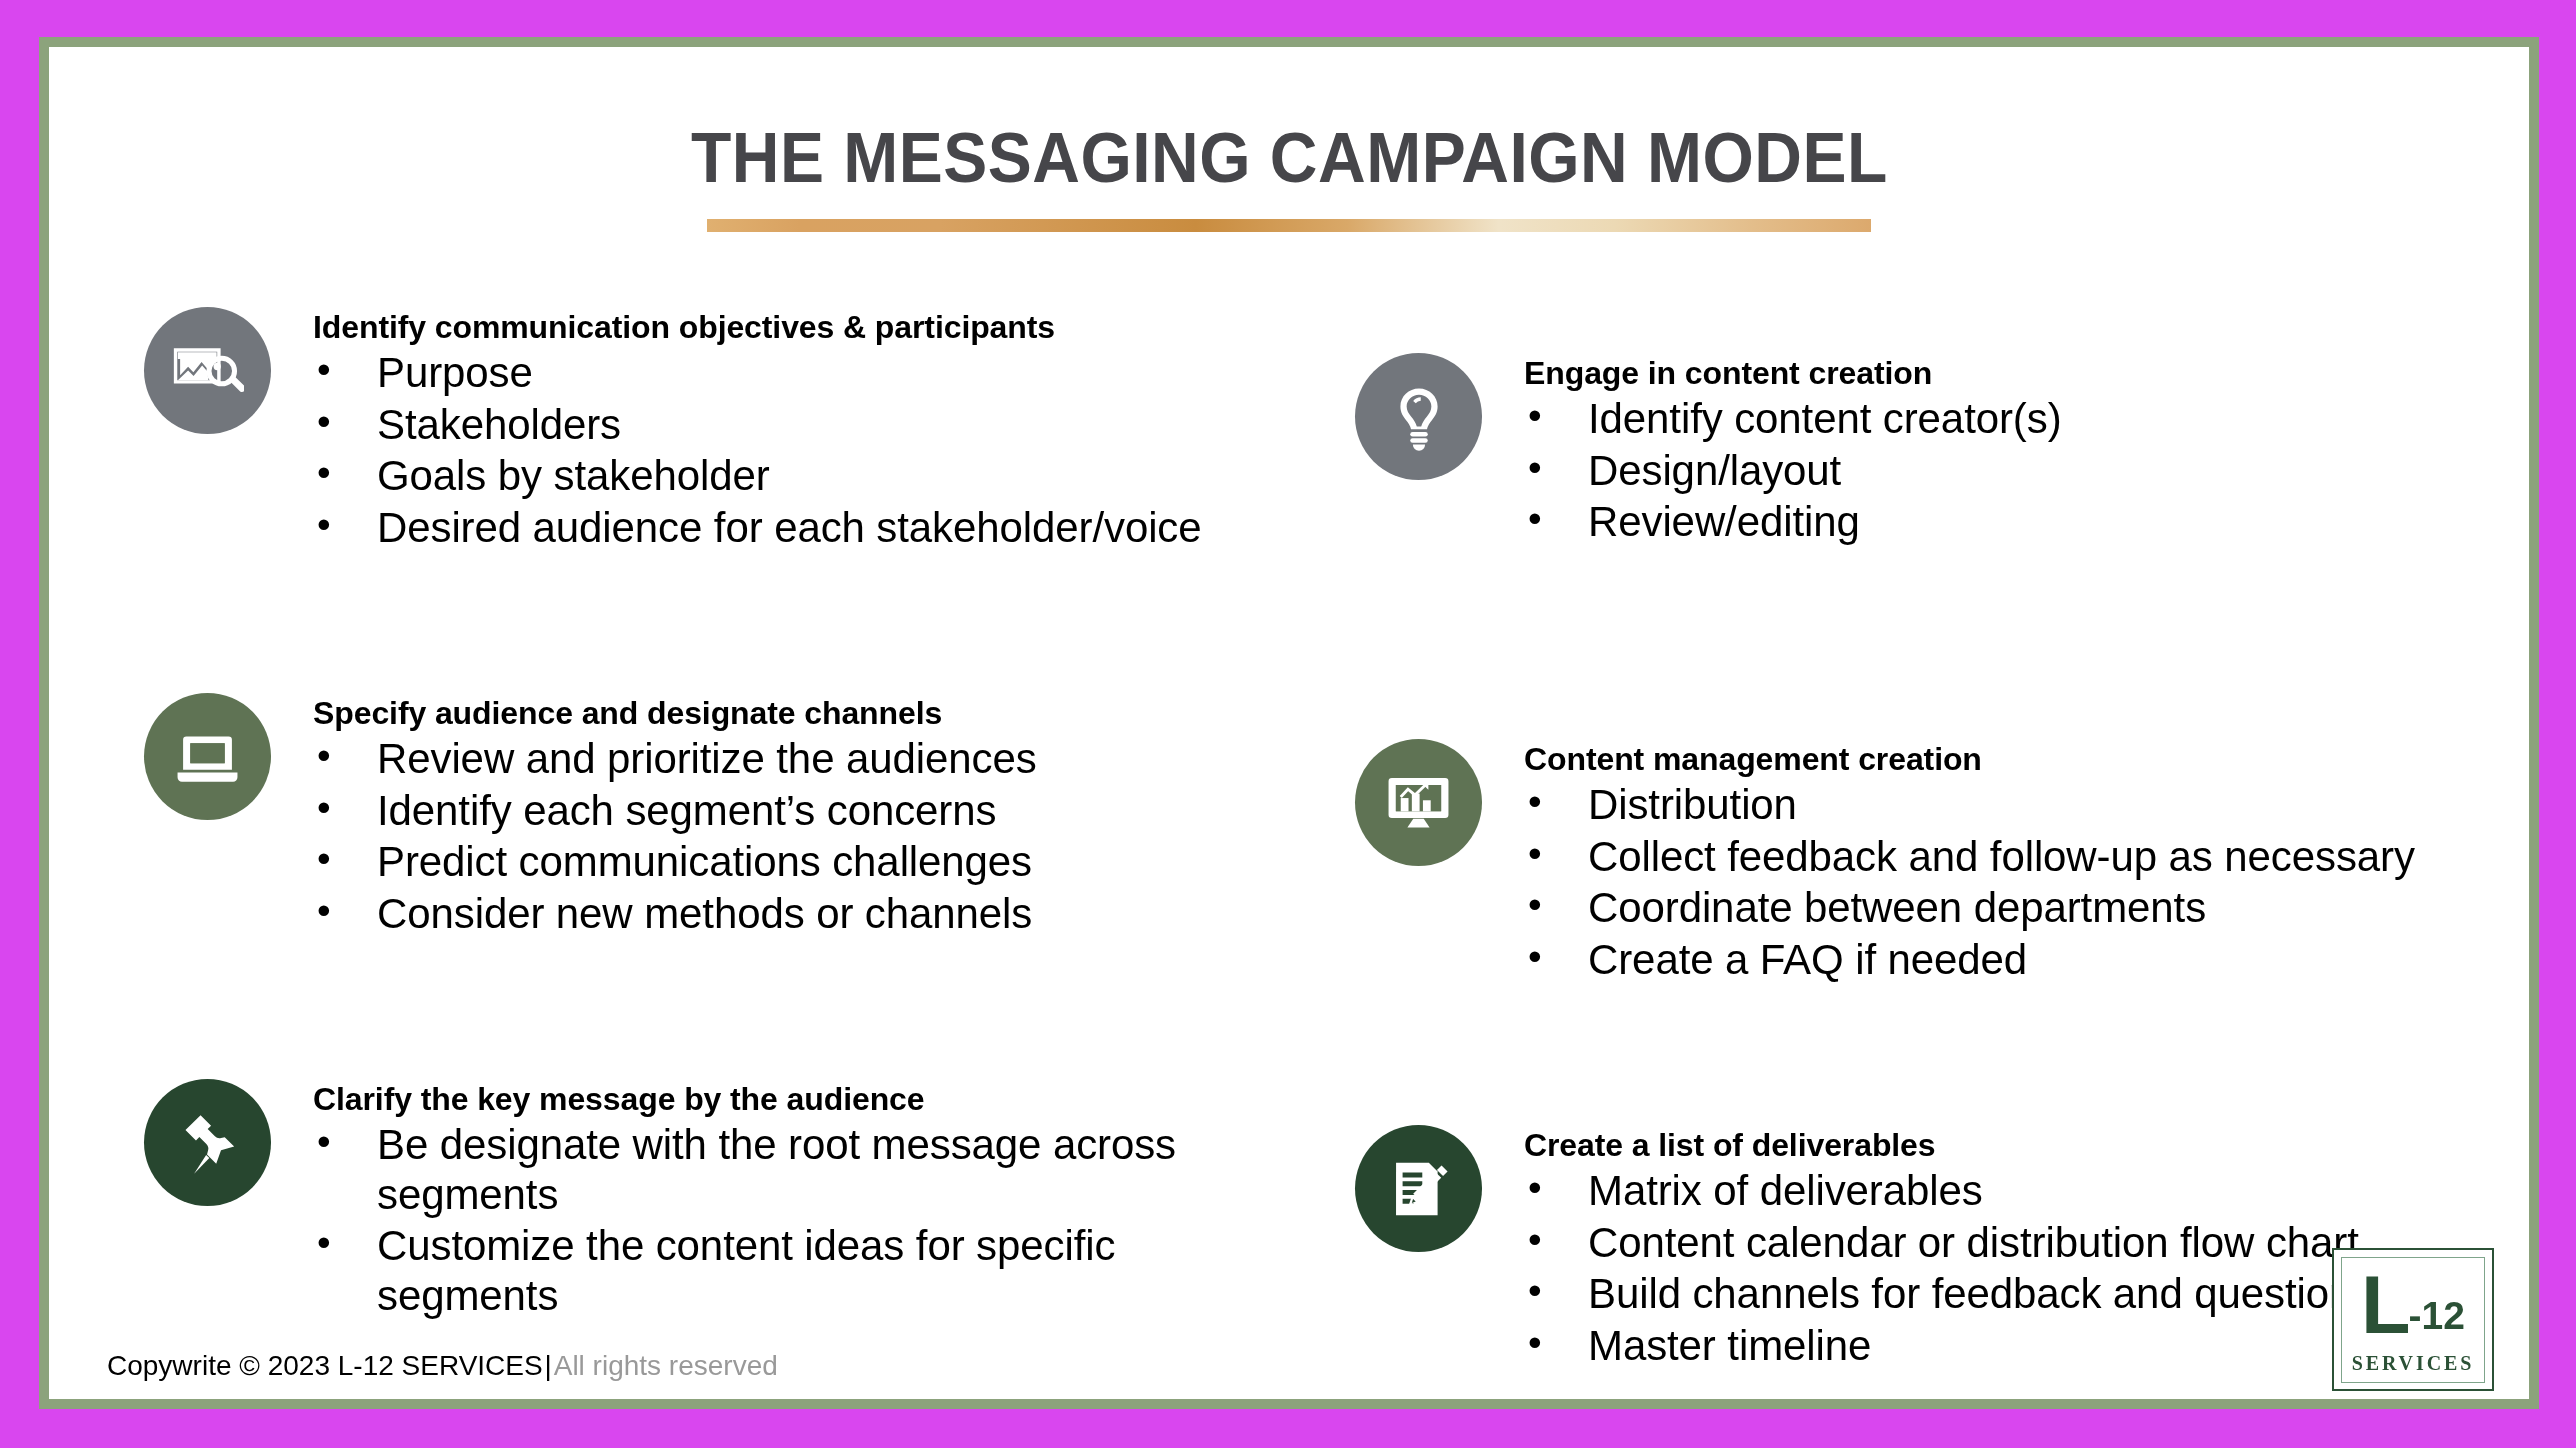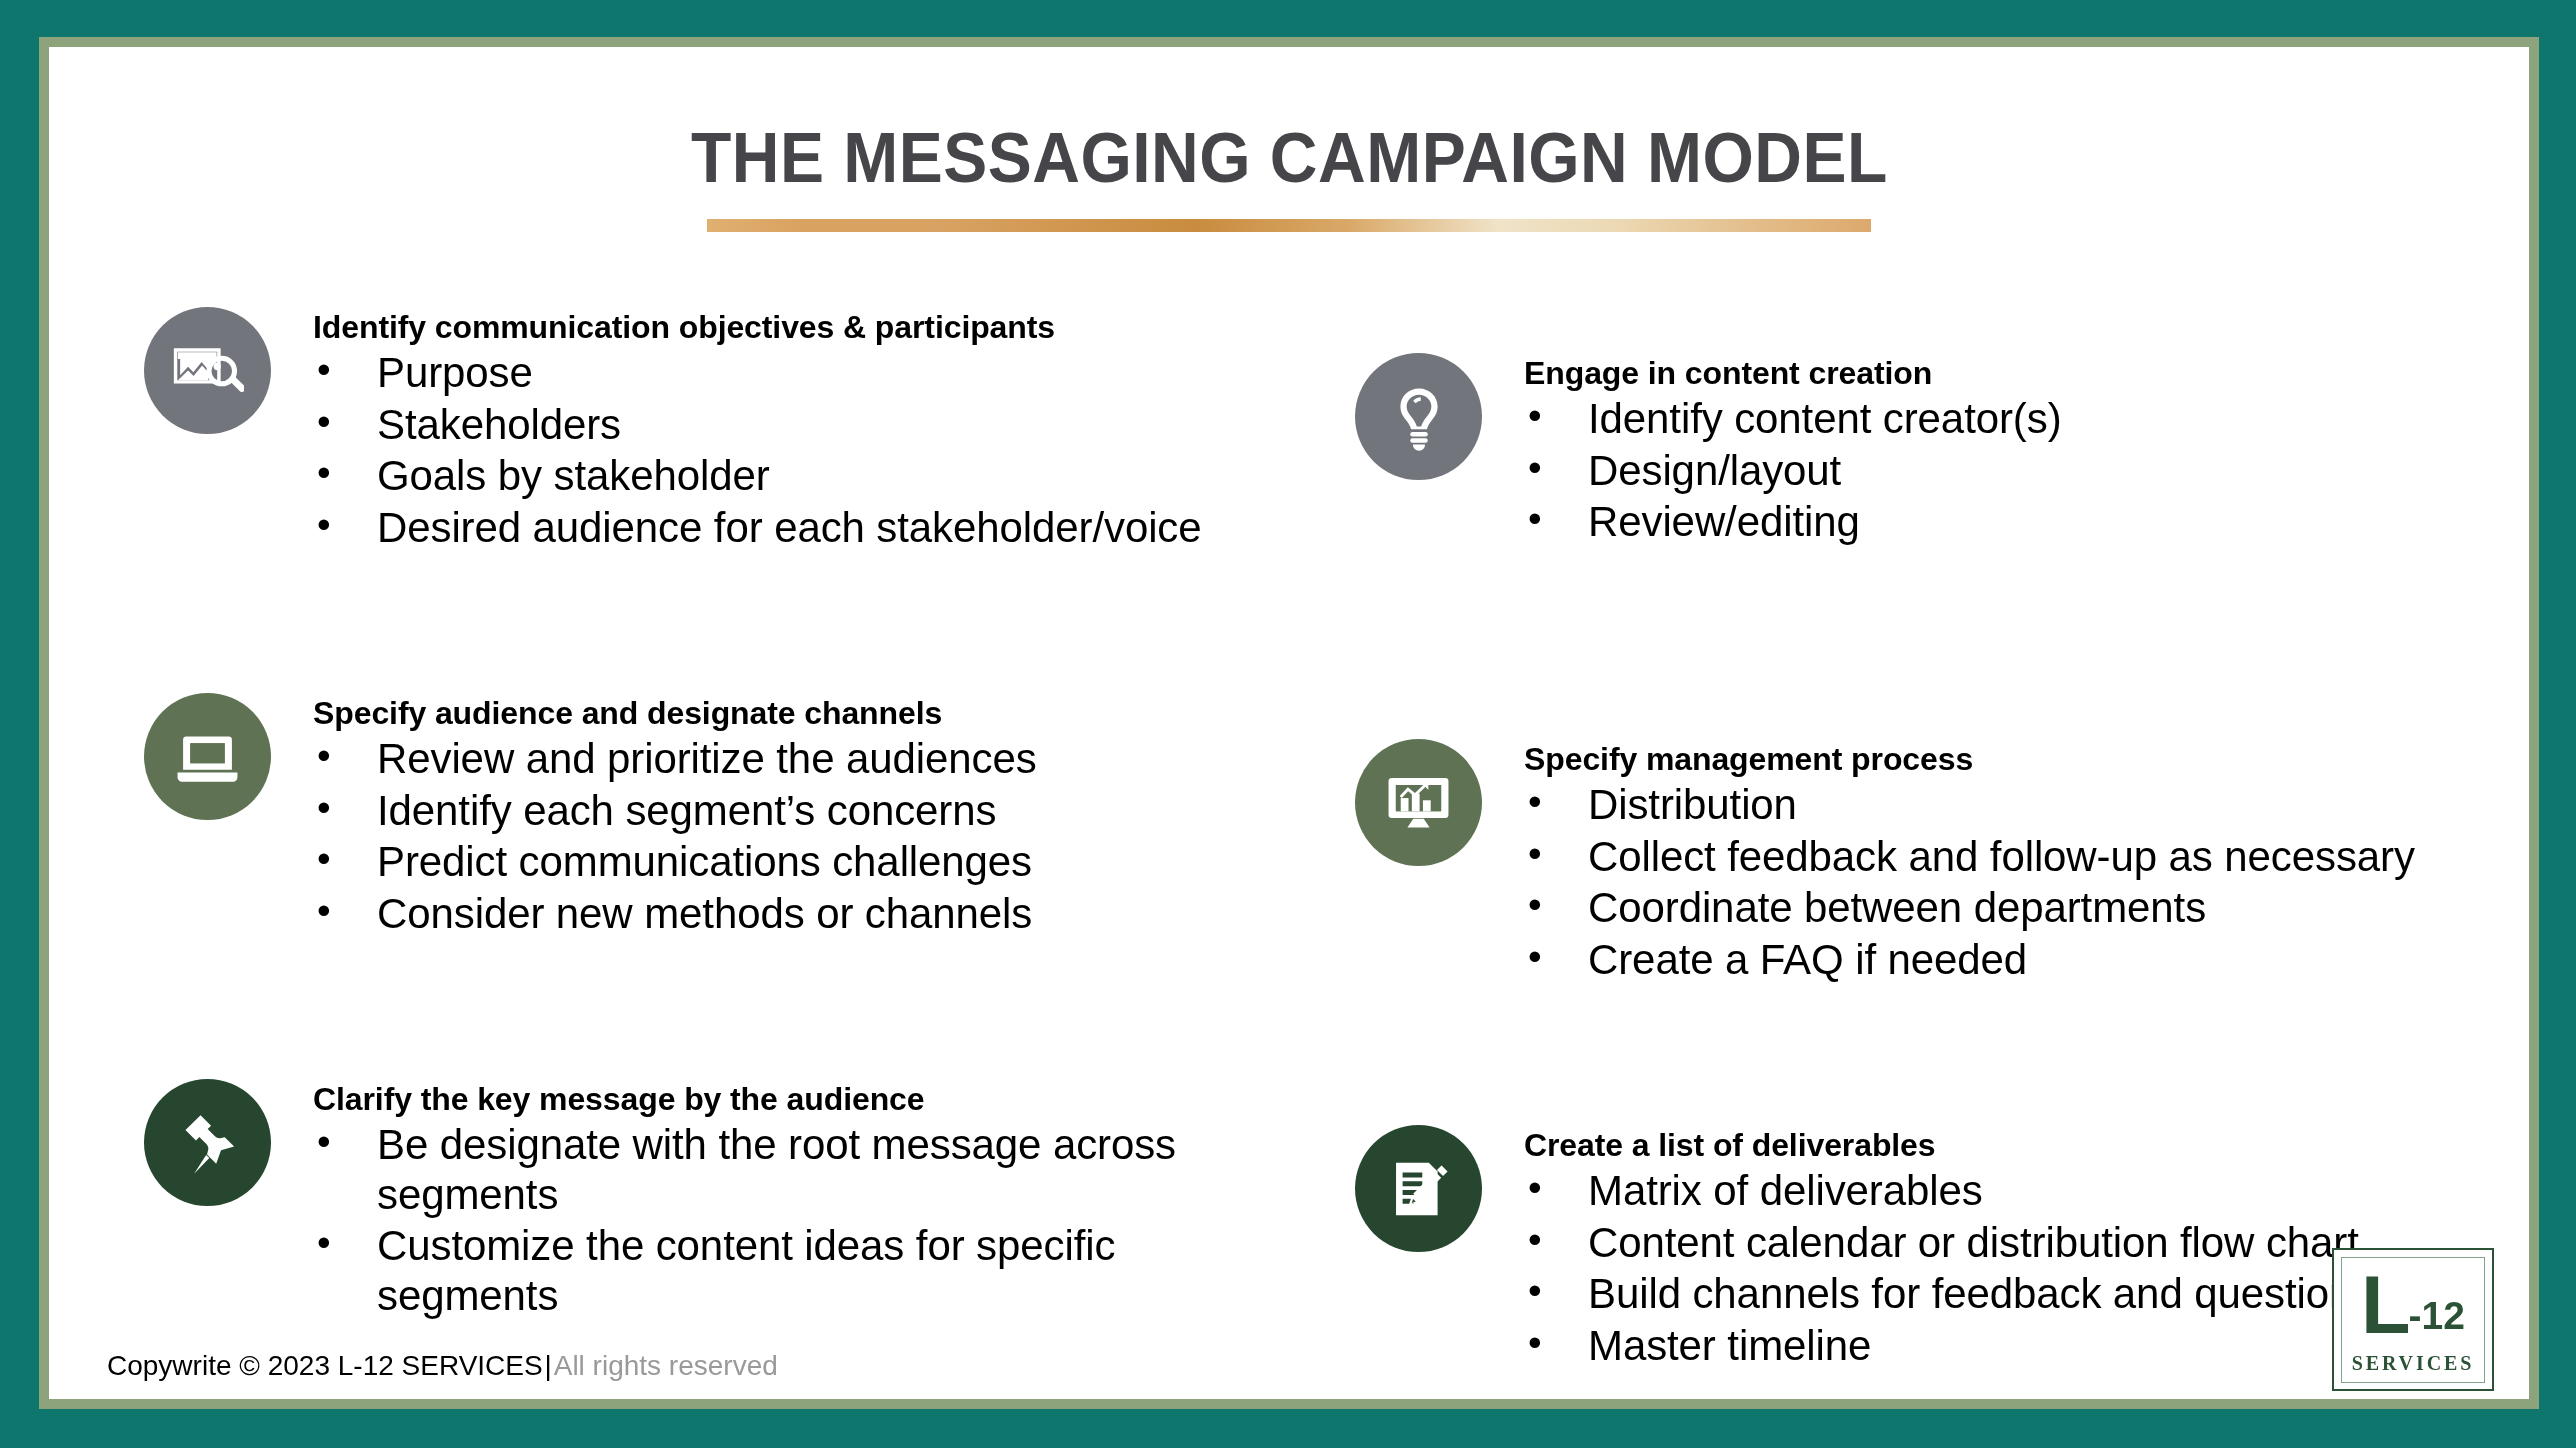--- a/index.html
+++ b/index.html
@@ -12,21 +12,21 @@
     height: 1449px;
     font-family: "Liberation Sans", sans-serif;
     overflow: hidden;
   }
 
   .slide {
     position: relative;
     width: 2576px;
     height: 1449px;
     box-sizing: border-box;
-    background: #0f766e;
+    background: #d946ef;
   }
 
   .slide-frame {
     position: absolute;
     left: 39px;
     top: 37px;
     width: 2500px;
     height: 1372px;
     box-sizing: border-box;
     border: 10.6px solid #8CA37C;
@@ -315,21 +315,21 @@
               <path fill="#5F7354" d="M11.6 16.2h40.8v23.6H11.6z"></path>
               <rect x="16" y="28" width="7" height="12" fill="#ffffff"></rect>
               <rect x="26" y="24" width="7" height="16" fill="#ffffff"></rect>
               <rect x="36" y="30" width="7" height="10" fill="#ffffff"></rect>
               <path fill="none" stroke="#ffffff" stroke-width="2.6" d="M16 27l6.5-7 6.3 5.2 9.8-9.4"></path>
               <path fill="#ffffff" d="M34.5 14.4h6.4v6.2z"></path>
               <path fill="#ffffff" d="M22 54.6l5.3-8h9.4l5.3 8z"></path>
             </svg>
           </div>
           <div class="section-body">
-            <h2 class="heading">Specify management process</h2>
+            <h2 class="heading">Content management creation</h2>
             <ul class="bullets">
               <li>Distribution</li>
               <li>Collect feedback and follow-up as necessary</li>
               <li>Coordinate between departments</li>
               <li>Create a FAQ if needed</li>
             </ul>
           </div>
         </div>
 
         <div class="section row3">

